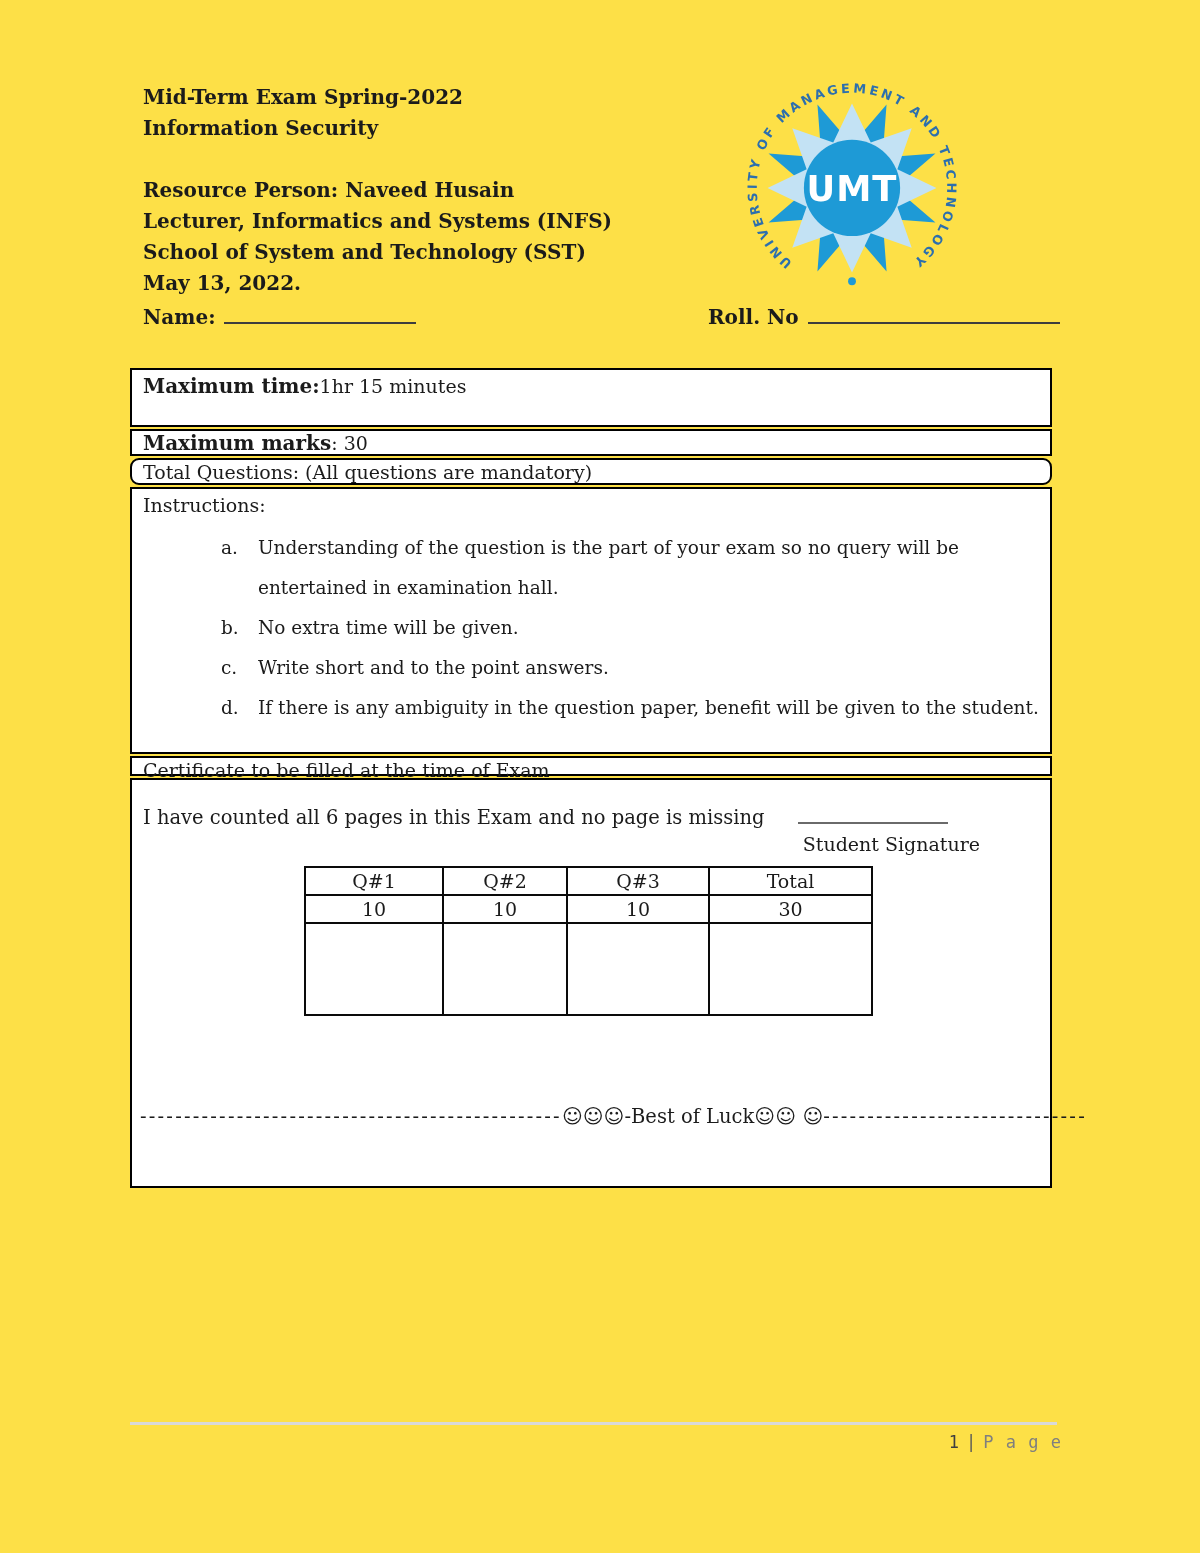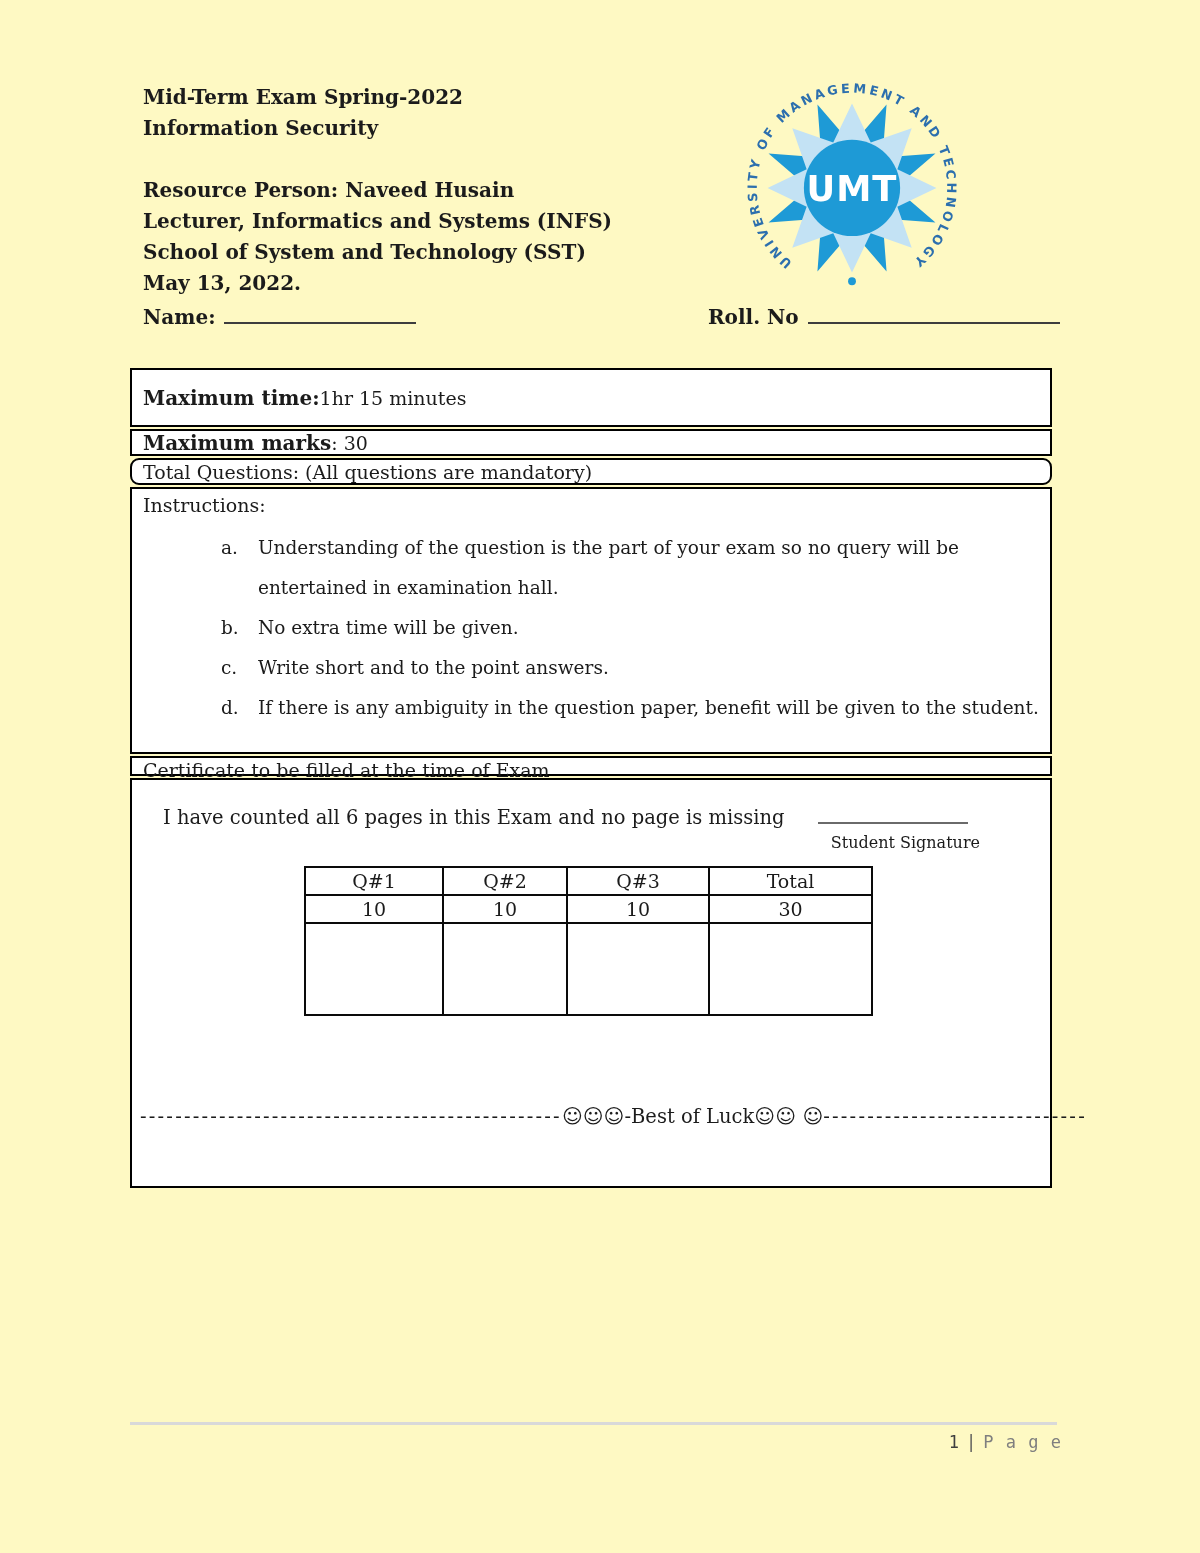--- a/index.html
+++ b/index.html
@@ -1,57 +1,57 @@
 <!DOCTYPE html>
 <html><head>
 <meta charset="utf-8">
 <style>
   * { margin:0; padding:0; box-sizing:border-box; }
   html,body { background:#fff; }
   .page {
-    position:relative; width:1200px; height:1553px; background:#fef9c3;
+    position:relative; width:1200px; height:1553px; background:#fde047;
     font-family:"DejaVu Serif","Liberation Serif",serif; color:#1b1b1b;
     overflow:hidden; margin:0 auto;
   }
 
   
   .header-block { position:absolute; left:143px; top:82px; font-size:20px; line-height:31px; font-weight:bold; }
   .header-gap { height:31px; }
 
   .umt-logo { position:absolute; left:742px; top:78px; width:220px; height:216px; }
 
   .name-row { position:absolute; left:143px; top:305px; width:910px; height:32px; font-size:20px; font-weight:bold; }
   .blank { display:inline-block; border-bottom:2px solid #3d3d3d; height:16px; vertical-align:baseline; }
   .name-blank { width:192px; margin-left:8px; }
   .roll-group { position:absolute; left:565px; top:0; white-space:nowrap; }
   .roll-blank { width:252px; margin-left:9px; }
 
   
   .exam-table { position:absolute; left:130px; top:368px; width:922px; }
   .trow { border:2px solid #000; background:#fff; margin-bottom:2px; padding-left:11px; width:100%; }
-  .row-time  { height:59px; padding-top:16px; font-size:20px; }
+  .row-time  { height:59px; padding-top:4px; font-size:20px; }
   .row-marks { height:27px; line-height:24px; font-size:20px; }
   .row-total { height:27px; line-height:24px; font-size:19px;border-radius:9px; }
   .row-instr { height:267px; padding-top:5px; font-size:19px; }
   .row-cert  { height:20px; line-height:24px; font-size:19px; }
   .row-big   { height:410px; position:relative; padding-left:0; }
 
   .lbl-bold { font-weight:bold; }
   .val-reg  { font-weight:normal; font-size:19px; }
 
   .instr-list { margin-top:12px; }
   .instr-item { display:flex; line-height:40px; font-size:18.5px; }
   .instr-marker { width:37px; text-align:left; margin-left:78px; flex:0 0 auto; }
   .instr-text { white-space:pre-wrap; max-width:790px; }
 
   .cert-underline { text-decoration:underline; }
 
-  .counted-line { position:absolute; left:11px; top:26px; font-size:19.5px; white-space:nowrap;margin-left:20px; }
+  .counted-line { position:absolute; left:11px; top:26px; font-size:19.5px; white-space:nowrap; }
   .missing-blank { width:150px; margin-left:34px; border-bottom:2px solid #6a6a6a; }
-  .sig-label { position:absolute; top:53px; right:70px; font-size:16px; }
+  .sig-label { position:absolute; top:53px; right:70px; font-size:19px; }
 
   .marks-table { position:absolute; left:172px; top:86px; border-collapse:collapse; font-size:19px; }
   .marks-table td { border:2px solid #0a0a0a; text-align:center; vertical-align:top; padding:0; }
   .marks-table .hdr td { height:27px; line-height:26px; }
   .marks-table .val td { height:28px; line-height:26px; }
   .marks-table .empty td { height:92px; }
   .c1 { width:138px; } .c2 { width:124px; } .c3 { width:142px; } .c4 { width:163px; }
 
   .luck-line { position:absolute; left:8px; top:324px; width:910px; font-size:19.5px; white-space:nowrap; }
   .dashes { letter-spacing:2.2px; }

